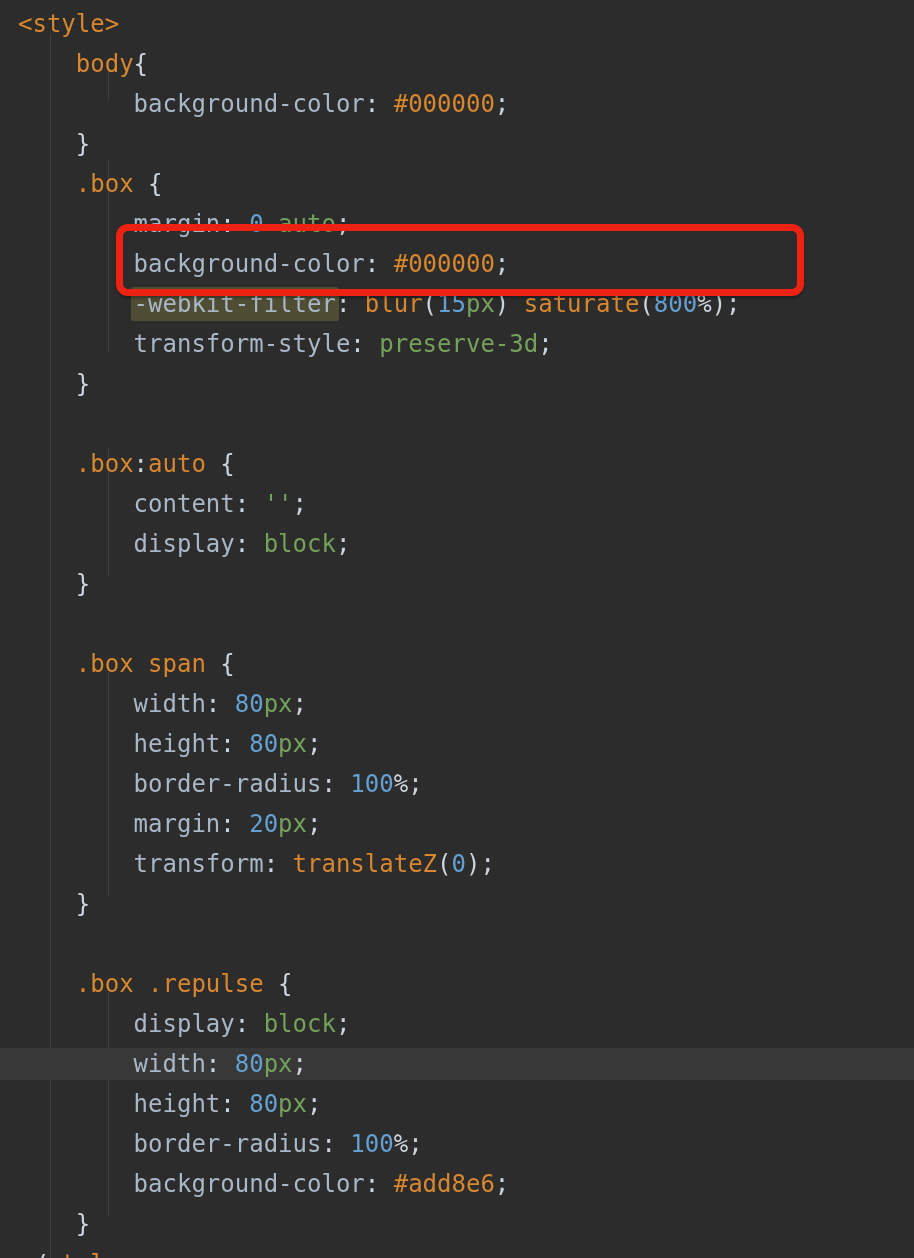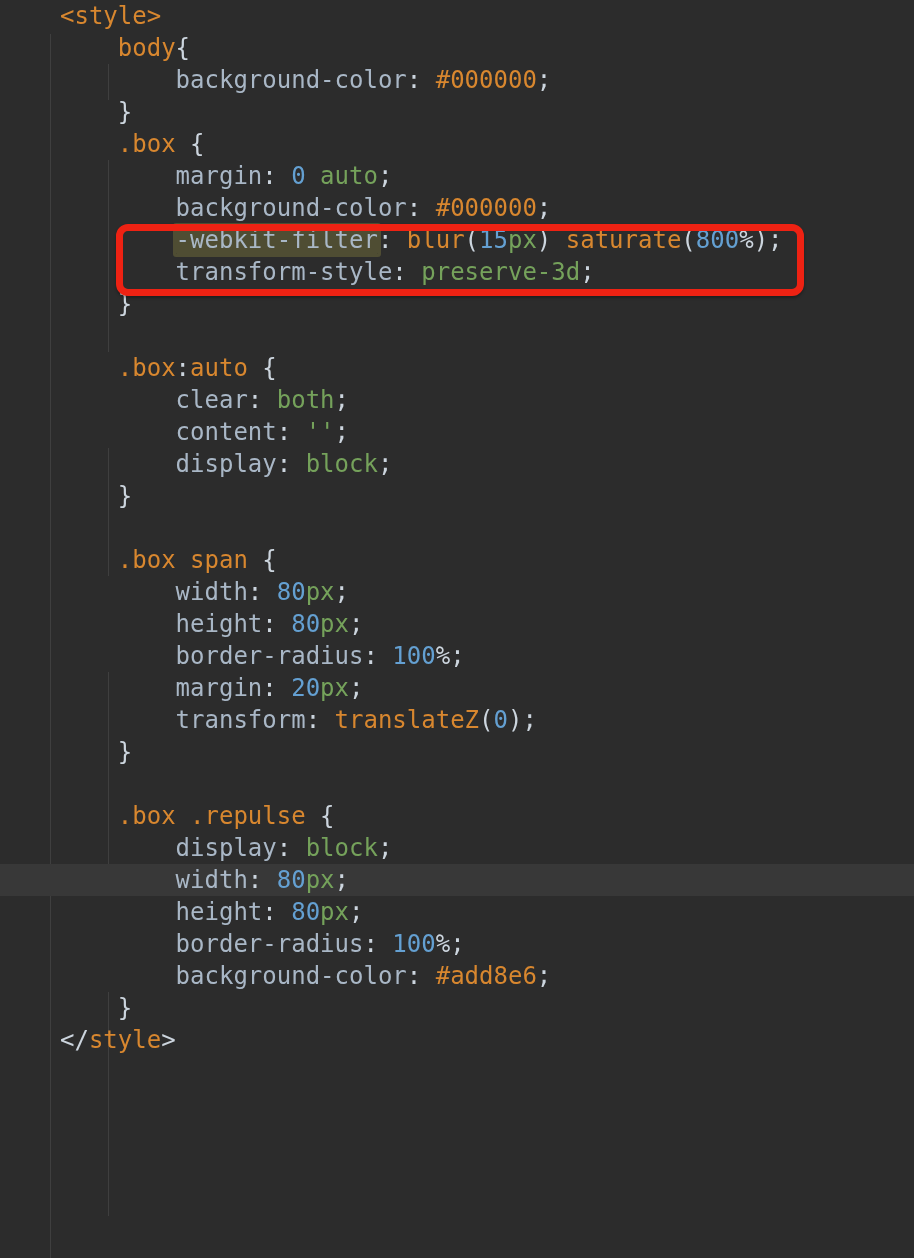--- a/index.html
+++ b/index.html
@@ -23,23 +23,24 @@
     font-family:"DejaVu Sans Mono","Liberation Mono",monospace;
     font-size:24px;
     line-height:32px;
     overflow:hidden;
   }
   .guides{position:absolute;inset:0;z-index:1;}
   .guide{position:absolute;width:1px;background:var(--guide);}
   .code{position:absolute;left:0;top:0;right:0;z-index:2;}
   .line{
     height:32px;
-    padding-left:60px;
+    padding-left:18px;
     white-space:pre;
     color:var(--punct);
+    margin-top:8px;
   }
   .line.current{background:var(--cur);}
   .tk-orange{color:var(--orange);}
   .tk-prop{color:var(--prop);}
   .tk-punct{color:var(--punct);}
   .tk-num{color:var(--num);}
   .tk-green{color:var(--green);}
   .tk-ws{color:var(--punct);}
   .tk-prop-find{
     color:var(--prop);
@@ -77,21 +78,20 @@
       <div class="line"><span class="tk-ws">        </span><span class="tk-prop">background-color</span><span class="tk-punct">:</span><span class="tk-ws"> </span><span class="tk-orange">#000000</span><span class="tk-punct">;</span></div>
       <div class="line"><span class="tk-ws">    </span><span class="tk-punct">}</span></div>
       <div class="line"><span class="tk-ws">    </span><span class="tk-orange">.box</span><span class="tk-ws"> </span><span class="tk-punct">{</span></div>
       <div class="line"><span class="tk-ws">        </span><span class="tk-prop">margin</span><span class="tk-punct">:</span><span class="tk-ws"> </span><span class="tk-num">0</span><span class="tk-ws"> </span><span class="tk-green">auto</span><span class="tk-punct">;</span></div>
       <div class="line"><span class="tk-ws">        </span><span class="tk-prop">background-color</span><span class="tk-punct">:</span><span class="tk-ws"> </span><span class="tk-orange">#000000</span><span class="tk-punct">;</span></div>
       <div class="line"><span class="tk-ws">        </span><span class="tk-prop-find">-webkit-filter</span><span class="tk-punct">:</span><span class="tk-ws"> </span><span class="tk-orange">blur</span><span class="tk-punct">(</span><span class="tk-num">15</span><span class="tk-green">px</span><span class="tk-punct">)</span><span class="tk-ws"> </span><span class="tk-orange">saturate</span><span class="tk-punct">(</span><span class="tk-num">800</span><span class="tk-punct">%</span><span class="tk-punct">)</span><span class="tk-punct">;</span></div>
       <div class="line"><span class="tk-ws">        </span><span class="tk-prop">transform-style</span><span class="tk-punct">:</span><span class="tk-ws"> </span><span class="tk-green">preserve-3d</span><span class="tk-punct">;</span></div>
       <div class="line"><span class="tk-ws">    </span><span class="tk-punct">}</span></div>
       <div class="line"></div>
       <div class="line"><span class="tk-ws">    </span><span class="tk-orange">.box</span><span class="tk-punct">:</span><span class="tk-orange">auto</span><span class="tk-ws"> </span><span class="tk-punct">{</span></div>
-      <div class="line"><span class="tk-ws">        </span><span class="tk-prop">clear</span><span class="tk-punct">:</span><span class="tk-ws"> </span><span class="tk-green">both</span><span class="tk-punct">;</span></div>
       <div class="line"><span class="tk-ws">        </span><span class="tk-prop">content</span><span class="tk-punct">:</span><span class="tk-ws"> </span><span class="tk-green">''</span><span class="tk-punct">;</span></div>
       <div class="line"><span class="tk-ws">        </span><span class="tk-prop">display</span><span class="tk-punct">:</span><span class="tk-ws"> </span><span class="tk-green">block</span><span class="tk-punct">;</span></div>
       <div class="line"><span class="tk-ws">    </span><span class="tk-punct">}</span></div>
       <div class="line"></div>
       <div class="line"><span class="tk-ws">    </span><span class="tk-orange">.box</span><span class="tk-ws"> </span><span class="tk-orange">span</span><span class="tk-ws"> </span><span class="tk-punct">{</span></div>
       <div class="line"><span class="tk-ws">        </span><span class="tk-prop">width</span><span class="tk-punct">:</span><span class="tk-ws"> </span><span class="tk-num">80</span><span class="tk-green">px</span><span class="tk-punct">;</span></div>
       <div class="line"><span class="tk-ws">        </span><span class="tk-prop">height</span><span class="tk-punct">:</span><span class="tk-ws"> </span><span class="tk-num">80</span><span class="tk-green">px</span><span class="tk-punct">;</span></div>
       <div class="line"><span class="tk-ws">        </span><span class="tk-prop">border-radius</span><span class="tk-punct">:</span><span class="tk-ws"> </span><span class="tk-num">100</span><span class="tk-punct">%</span><span class="tk-punct">;</span></div>
       <div class="line"><span class="tk-ws">        </span><span class="tk-prop">margin</span><span class="tk-punct">:</span><span class="tk-ws"> </span><span class="tk-num">20</span><span class="tk-green">px</span><span class="tk-punct">;</span></div>
       <div class="line"><span class="tk-ws">        </span><span class="tk-prop">transform</span><span class="tk-punct">:</span><span class="tk-ws"> </span><span class="tk-orange">translateZ</span><span class="tk-punct">(</span><span class="tk-num">0</span><span class="tk-punct">)</span><span class="tk-punct">;</span></div>

